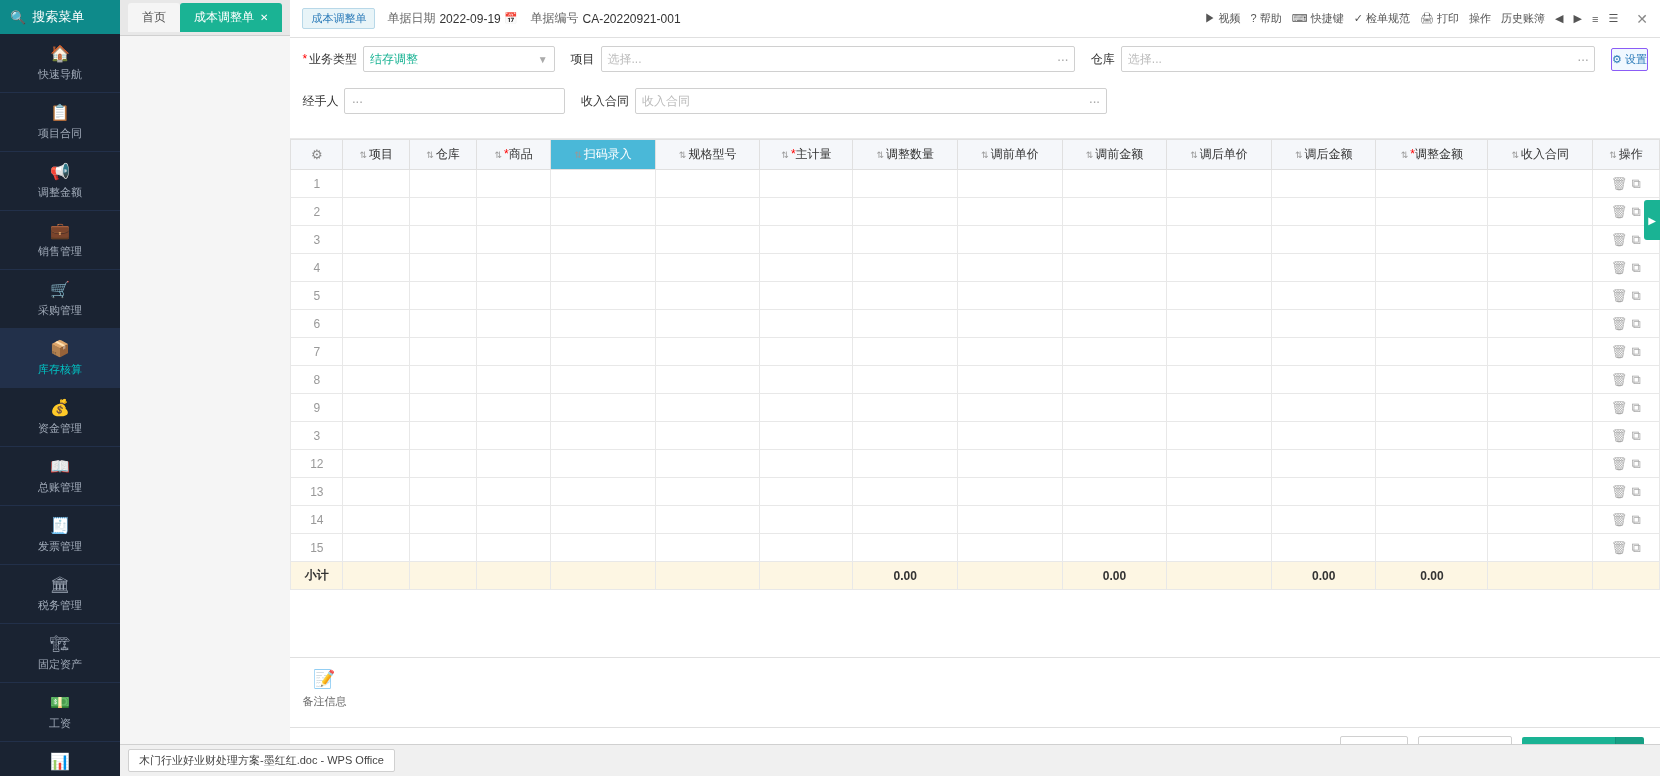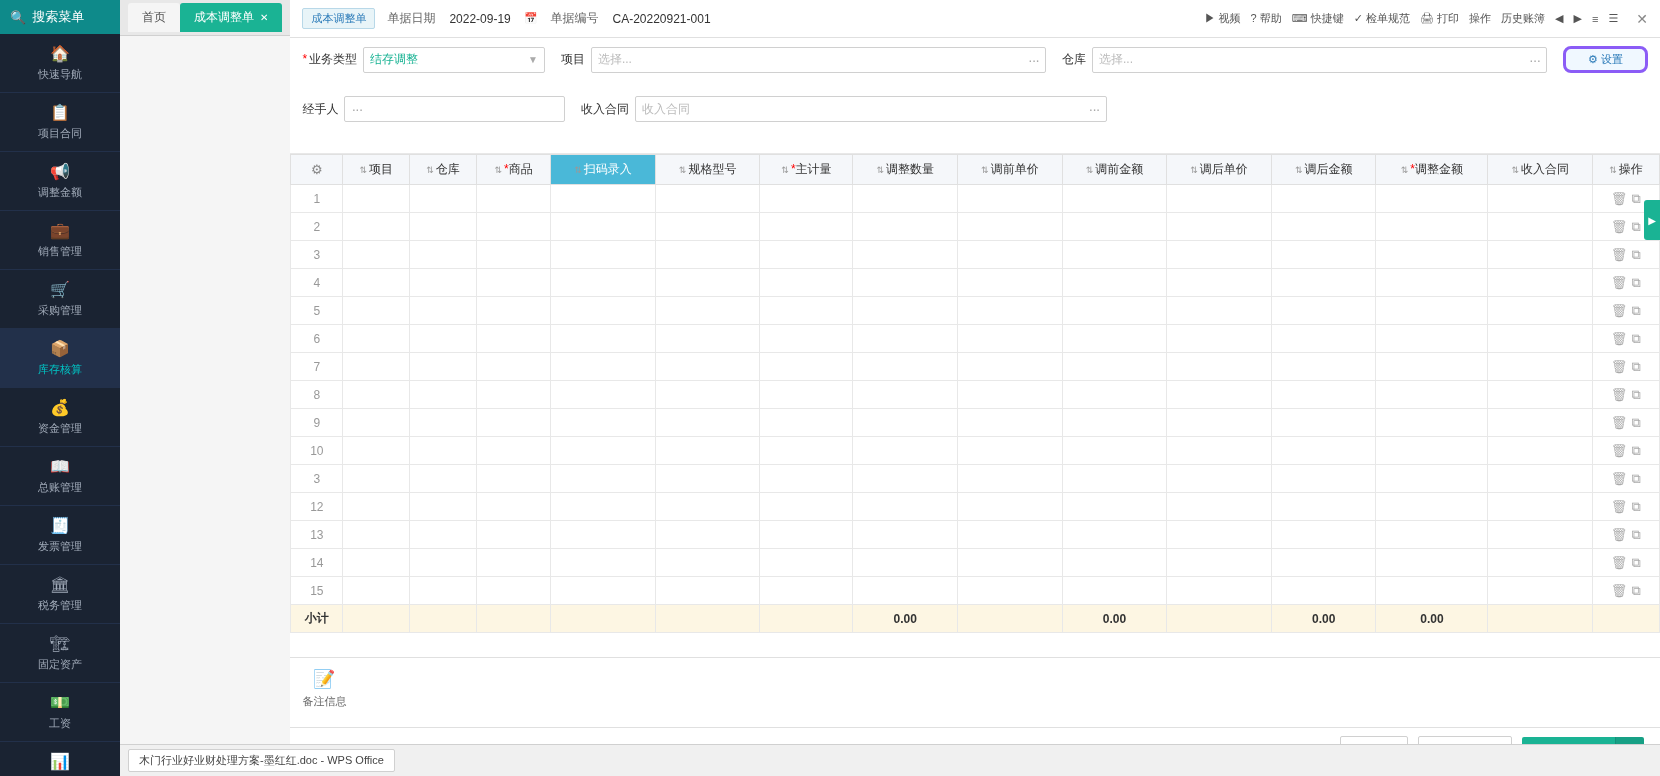--- a/index.html
+++ b/index.html
@@ -94,35 +94,35 @@
       flex-shrink: 0;
     }
     .doc-title-badge {
       background: #e8f4f8;
       border: 1px solid #b8d8e8;
       color: #2a7ab8;
       padding: 2px 8px;
       border-radius: 2px;
       font-size: 11px;
     }
-    .doc-meta { display: flex; align-items: center; gap: 14px; font-size: 12px; color: #333; }
+    .doc-meta { display: flex; align-items: center; gap: 4px; font-size: 12px; color: #333; }
     .doc-meta-label { color: #666; }
     .doc-meta-icon { color: #888; font-size: 11px; cursor: pointer; }
     .doc-actions { margin-left: auto; display: flex; align-items: center; gap: 10px; font-size: 11px; color: #555; }
     .doc-action-btn { display: flex; align-items: center; gap: 3px; cursor: pointer; color: #555; }
     .doc-close-btn { font-size: 14px; cursor: pointer; color: #888; margin-left: 8px; }
 
     
     .form-area {
       padding: 8px 12px;
       background: #fff;
       border-bottom: 1px solid #e8e8e8;
       flex-shrink: 0;
     }
-    .form-row { display: flex; align-items: center; gap: 16px; margin-bottom: 23px; }
+    .form-row { display: flex; align-items: center; gap: 16px; margin-bottom: 16px; }
     .form-field { display: flex; align-items: center; gap: 6px; flex: 1; }
     .form-label { color: #333; font-size: 12px; white-space: nowrap; }
     .form-label.required::before { content: '*'; color: red; margin-right: 2px; }
     .form-input {
       flex: 1;
       border: 1px solid #d0d0d0;
       border-radius: 2px;
       padding: 2px 6px;
       font-size: 12px;
       display: flex;
@@ -132,24 +132,24 @@
       cursor: pointer;
       color: #333;
       background: #fff;
     }
     .form-input.has-value { color: #1ab394; }
     .form-input-placeholder { color: #bbb; }
     .form-input-arrow { color: #aaa; font-size: 10px; }
     .form-input-dots { color: #aaa; font-size: 14px; letter-spacing: -1px; }
     .settings-btn {
       background: #f0f8ff;
-      border: 3px solid #8b5cf6;
+      border: 1px solid #8b5cf6;
       color: #2a7ab8;
-      padding: 3px 22px;
-      border-radius: 8px;
+      padding: 3px 0;
+      border-radius: 2px;
       font-size: 11px;
       cursor: pointer;
       display: flex; align-items: center; gap: 4px;
     }
 
     
     .table-area {
       flex: 1;
       overflow: auto;
       background: #fff;
@@ -653,42 +653,20 @@
               <td></td>
               <td></td>
               <td>
                 <div class="action-cell">
           <span class="action-icon">🗑</span>
           <span class="action-icon">⧉</span>
         </div>
               </td>
             </tr>
             <tr>
-              <td><span class="row-num">10</span></td>
-              <td></td>
-              <td></td>
-              <td></td>
-              <td></td>
-              <td></td>
-              <td></td>
-              <td></td>
-              <td></td>
-              <td></td>
-              <td></td>
-              <td></td>
-              <td></td>
-              <td></td>
-              <td>
-                <div class="action-cell">
-          <span class="action-icon">🗑</span>
-          <span class="action-icon">⧉</span>
-        </div>
-              </td>
-            </tr>
-            <tr>
               <td><span class="row-num">3</span></td>
               <td></td>
               <td></td>
               <td></td>
               <td></td>
               <td></td>
               <td></td>
               <td></td>
               <td></td>
               <td></td>

